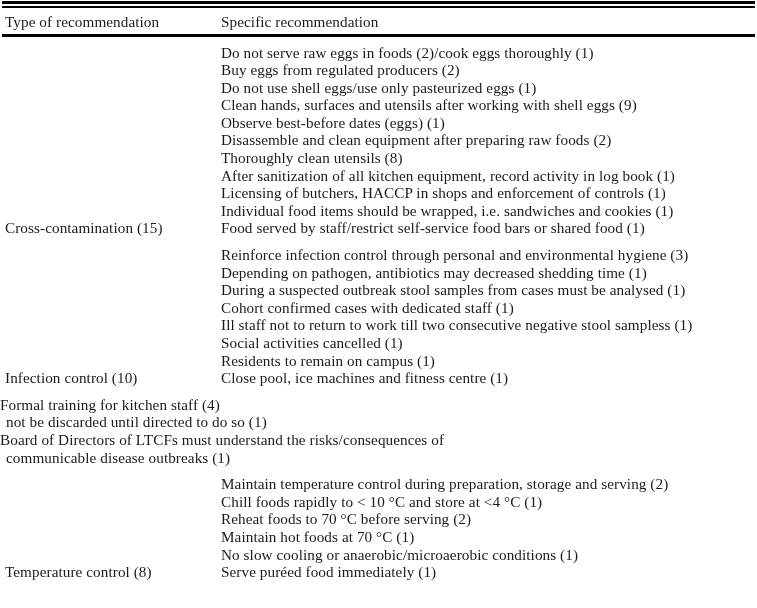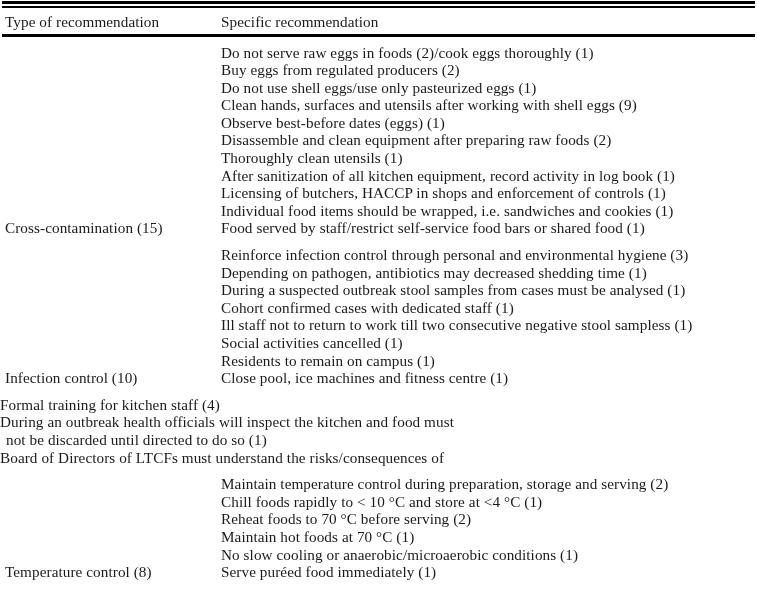--- a/index.html
+++ b/index.html
@@ -126,21 +126,21 @@
       <div class="col-type">
         <div class="cell-text">Cross-contamination (15)</div>
       </div>
       <div class="col-spec">
         <div class="rec-line">Do not serve raw eggs in foods (2)/cook eggs thoroughly (1)</div>
         <div class="rec-line">Buy eggs from regulated producers (2)</div>
         <div class="rec-line">Do not use shell eggs/use only pasteurized eggs (1)</div>
         <div class="rec-line">Clean hands, surfaces and utensils after working with shell eggs (9)</div>
         <div class="rec-line">Observe best-before dates (eggs) (1)</div>
         <div class="rec-line">Disassemble and clean equipment after preparing raw foods (2)</div>
-        <div class="rec-line">Thoroughly clean utensils (1)</div>
+        <div class="rec-line">Thoroughly clean utensils (8)</div>
         <div class="rec-line">After sanitization of all kitchen equipment, record activity in log book (1)</div>
         <div class="rec-line">Licensing of butchers, HACCP in shops and enforcement of controls (1)</div>
         <div class="rec-line">Individual food items should be wrapped, i.e. sandwiches and cookies (1)</div>
         <div class="rec-line">Food served by staff/restrict self-service food bars or shared food (1)</div>
       </div>
     </div>
 
     <div class="group">
       <div class="col-type">
         <div class="cell-text">Infection control (10)</div>
@@ -153,23 +153,23 @@
         <div class="rec-line">Ill staff not to return to work till two consecutive negative stool sampless (1)</div>
         <div class="rec-line">Social activities cancelled (1)</div>
         <div class="rec-line">Residents to remain on campus (1)</div>
         <div class="rec-line">Close pool, ice machines and fitness centre (1)</div>
       </div>
     </div>
 
     <div class="group">
       <div class="col-spec">
         <div class="rec-line">Formal training for kitchen staff (4)</div>
-        <div class="rec-line">During an outbreak health officials will inspect the kitchen and food must</div>
         <div class="rec-line cont">not be discarded until directed to do so (1)</div>
         <div class="rec-line">Board of Directors of LTCFs must understand the risks/consequences of</div>
+        <div class="rec-line cont">communicable disease outbreaks (1)</div>
       </div>
     </div>
 
     <div class="group">
       <div class="col-type">
         <div class="cell-text">Temperature control (8)</div>
       </div>
       <div class="col-spec">
         <div class="rec-line">Maintain temperature control during preparation, storage and serving (2)</div>
         <div class="rec-line">Chill foods rapidly to &lt; 10 °C and store at &lt;4 °C (1)</div>

